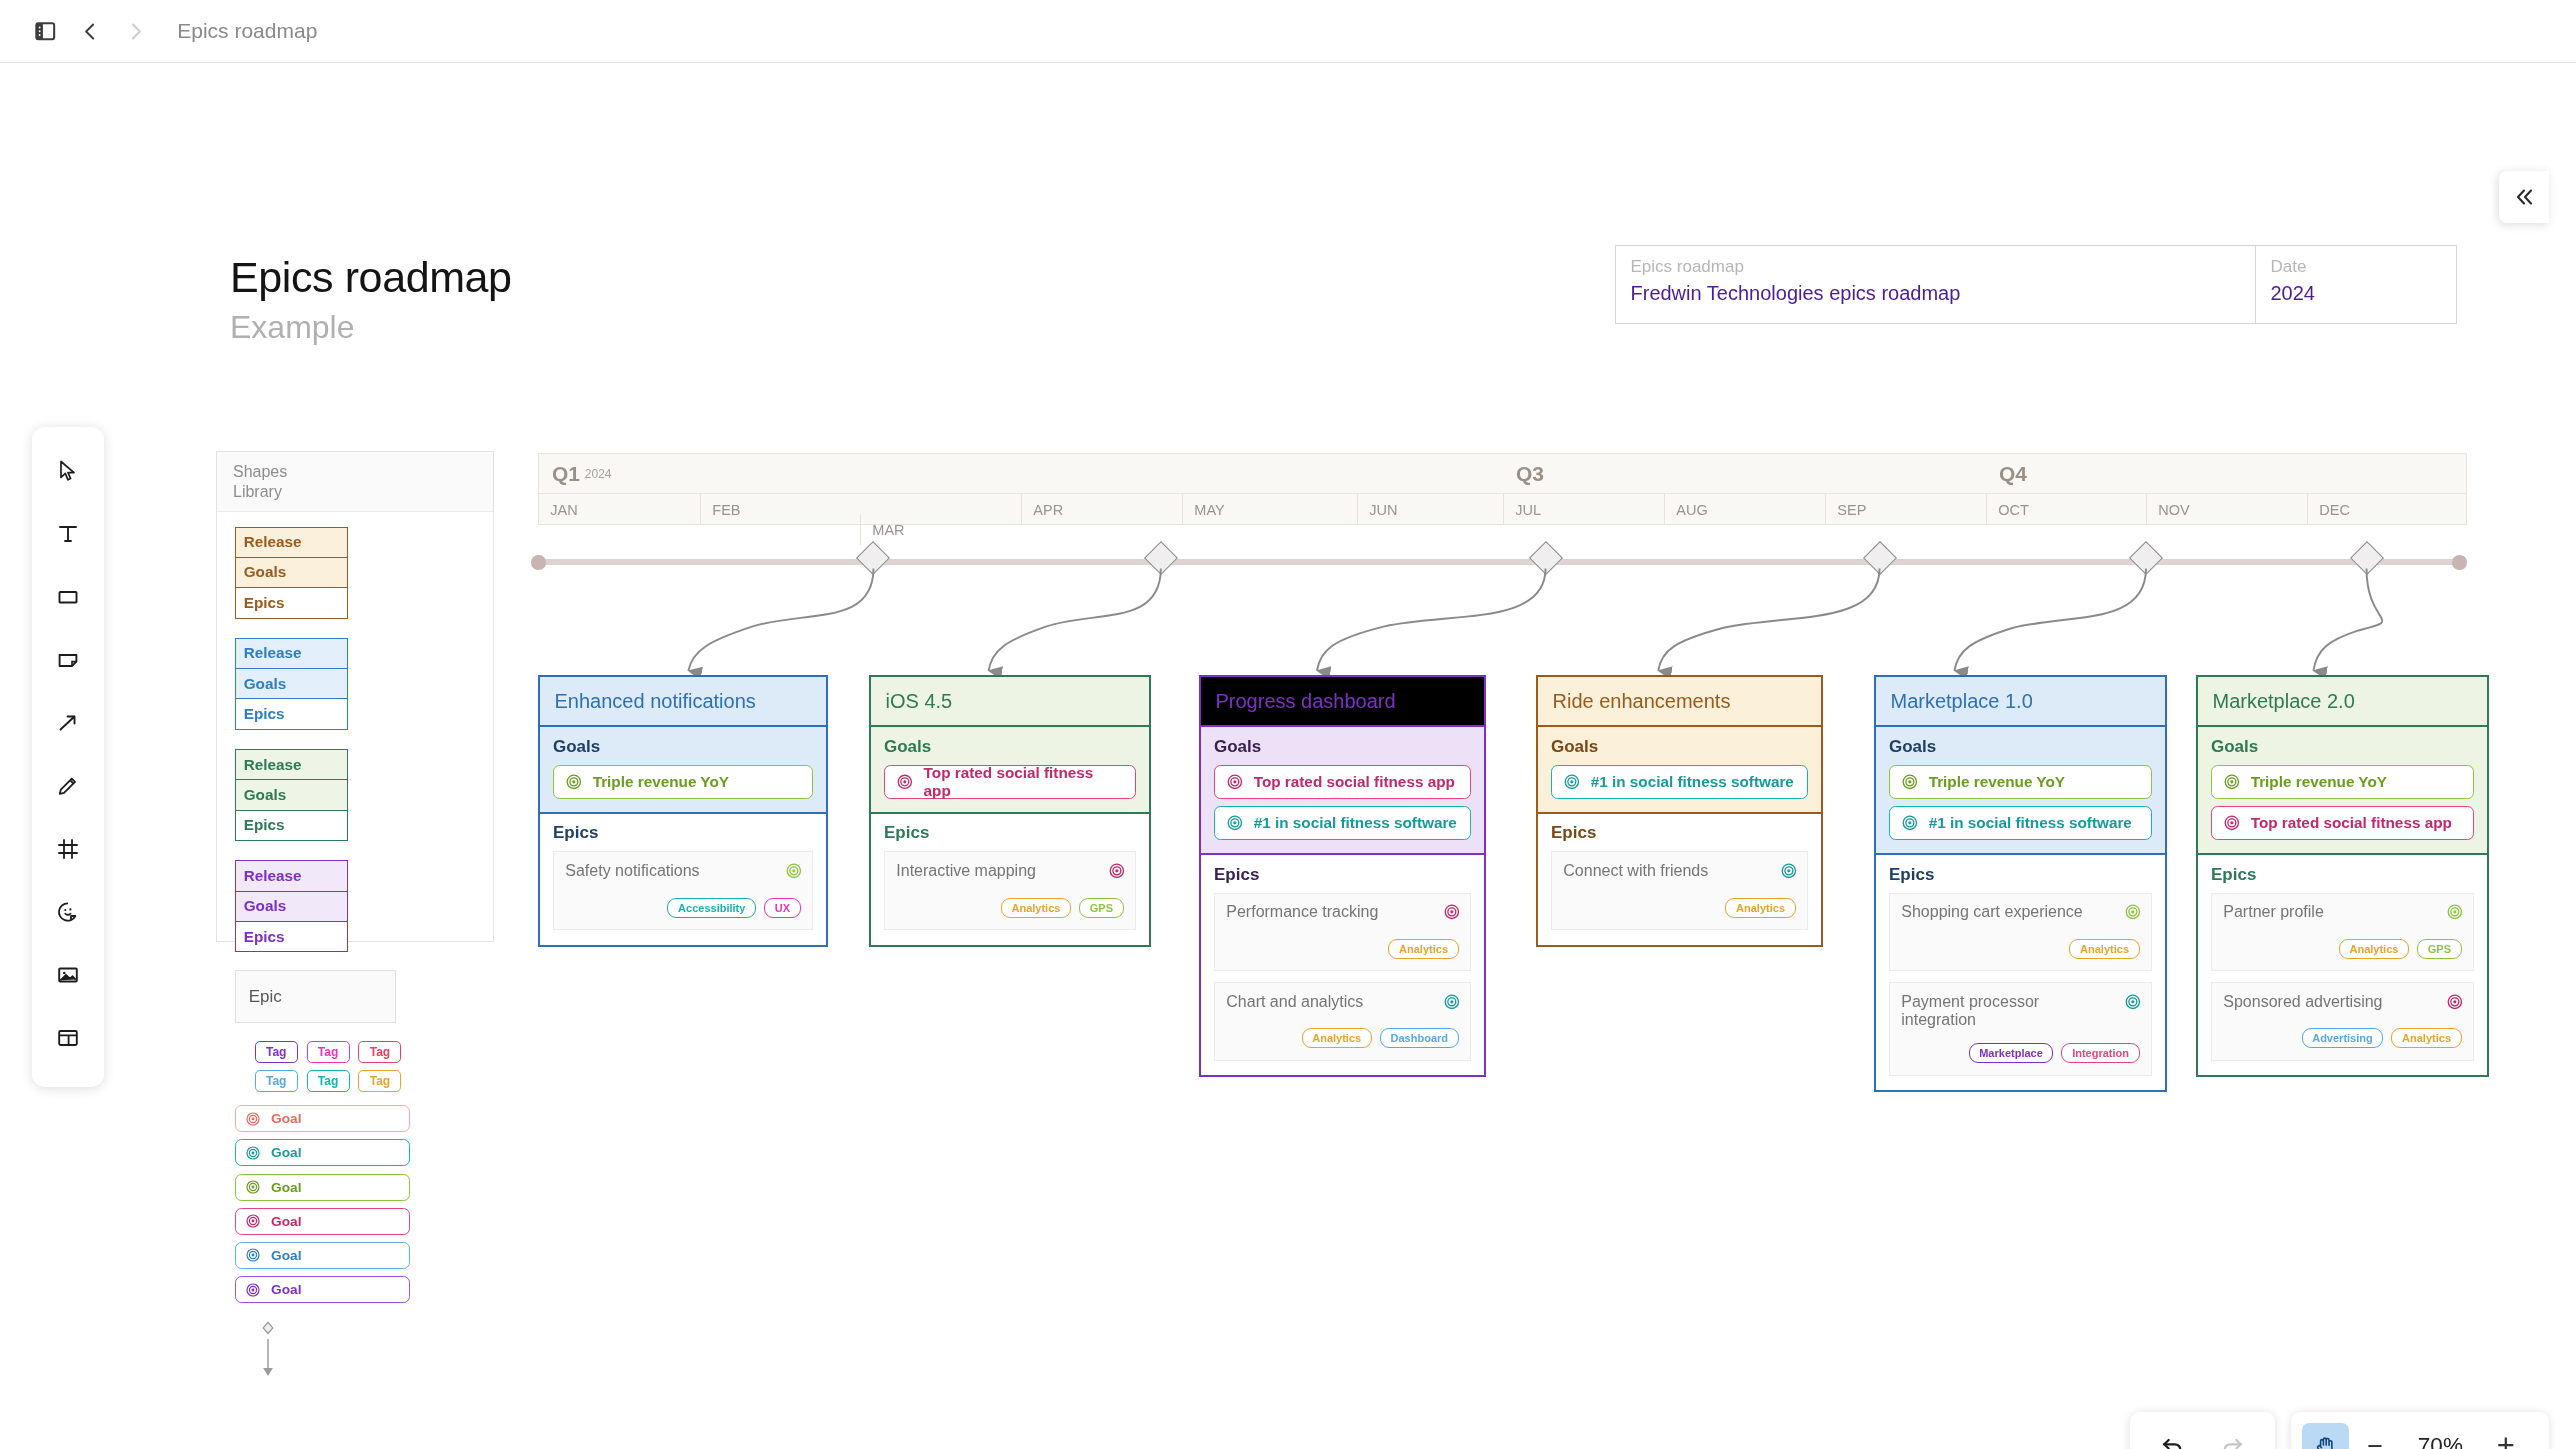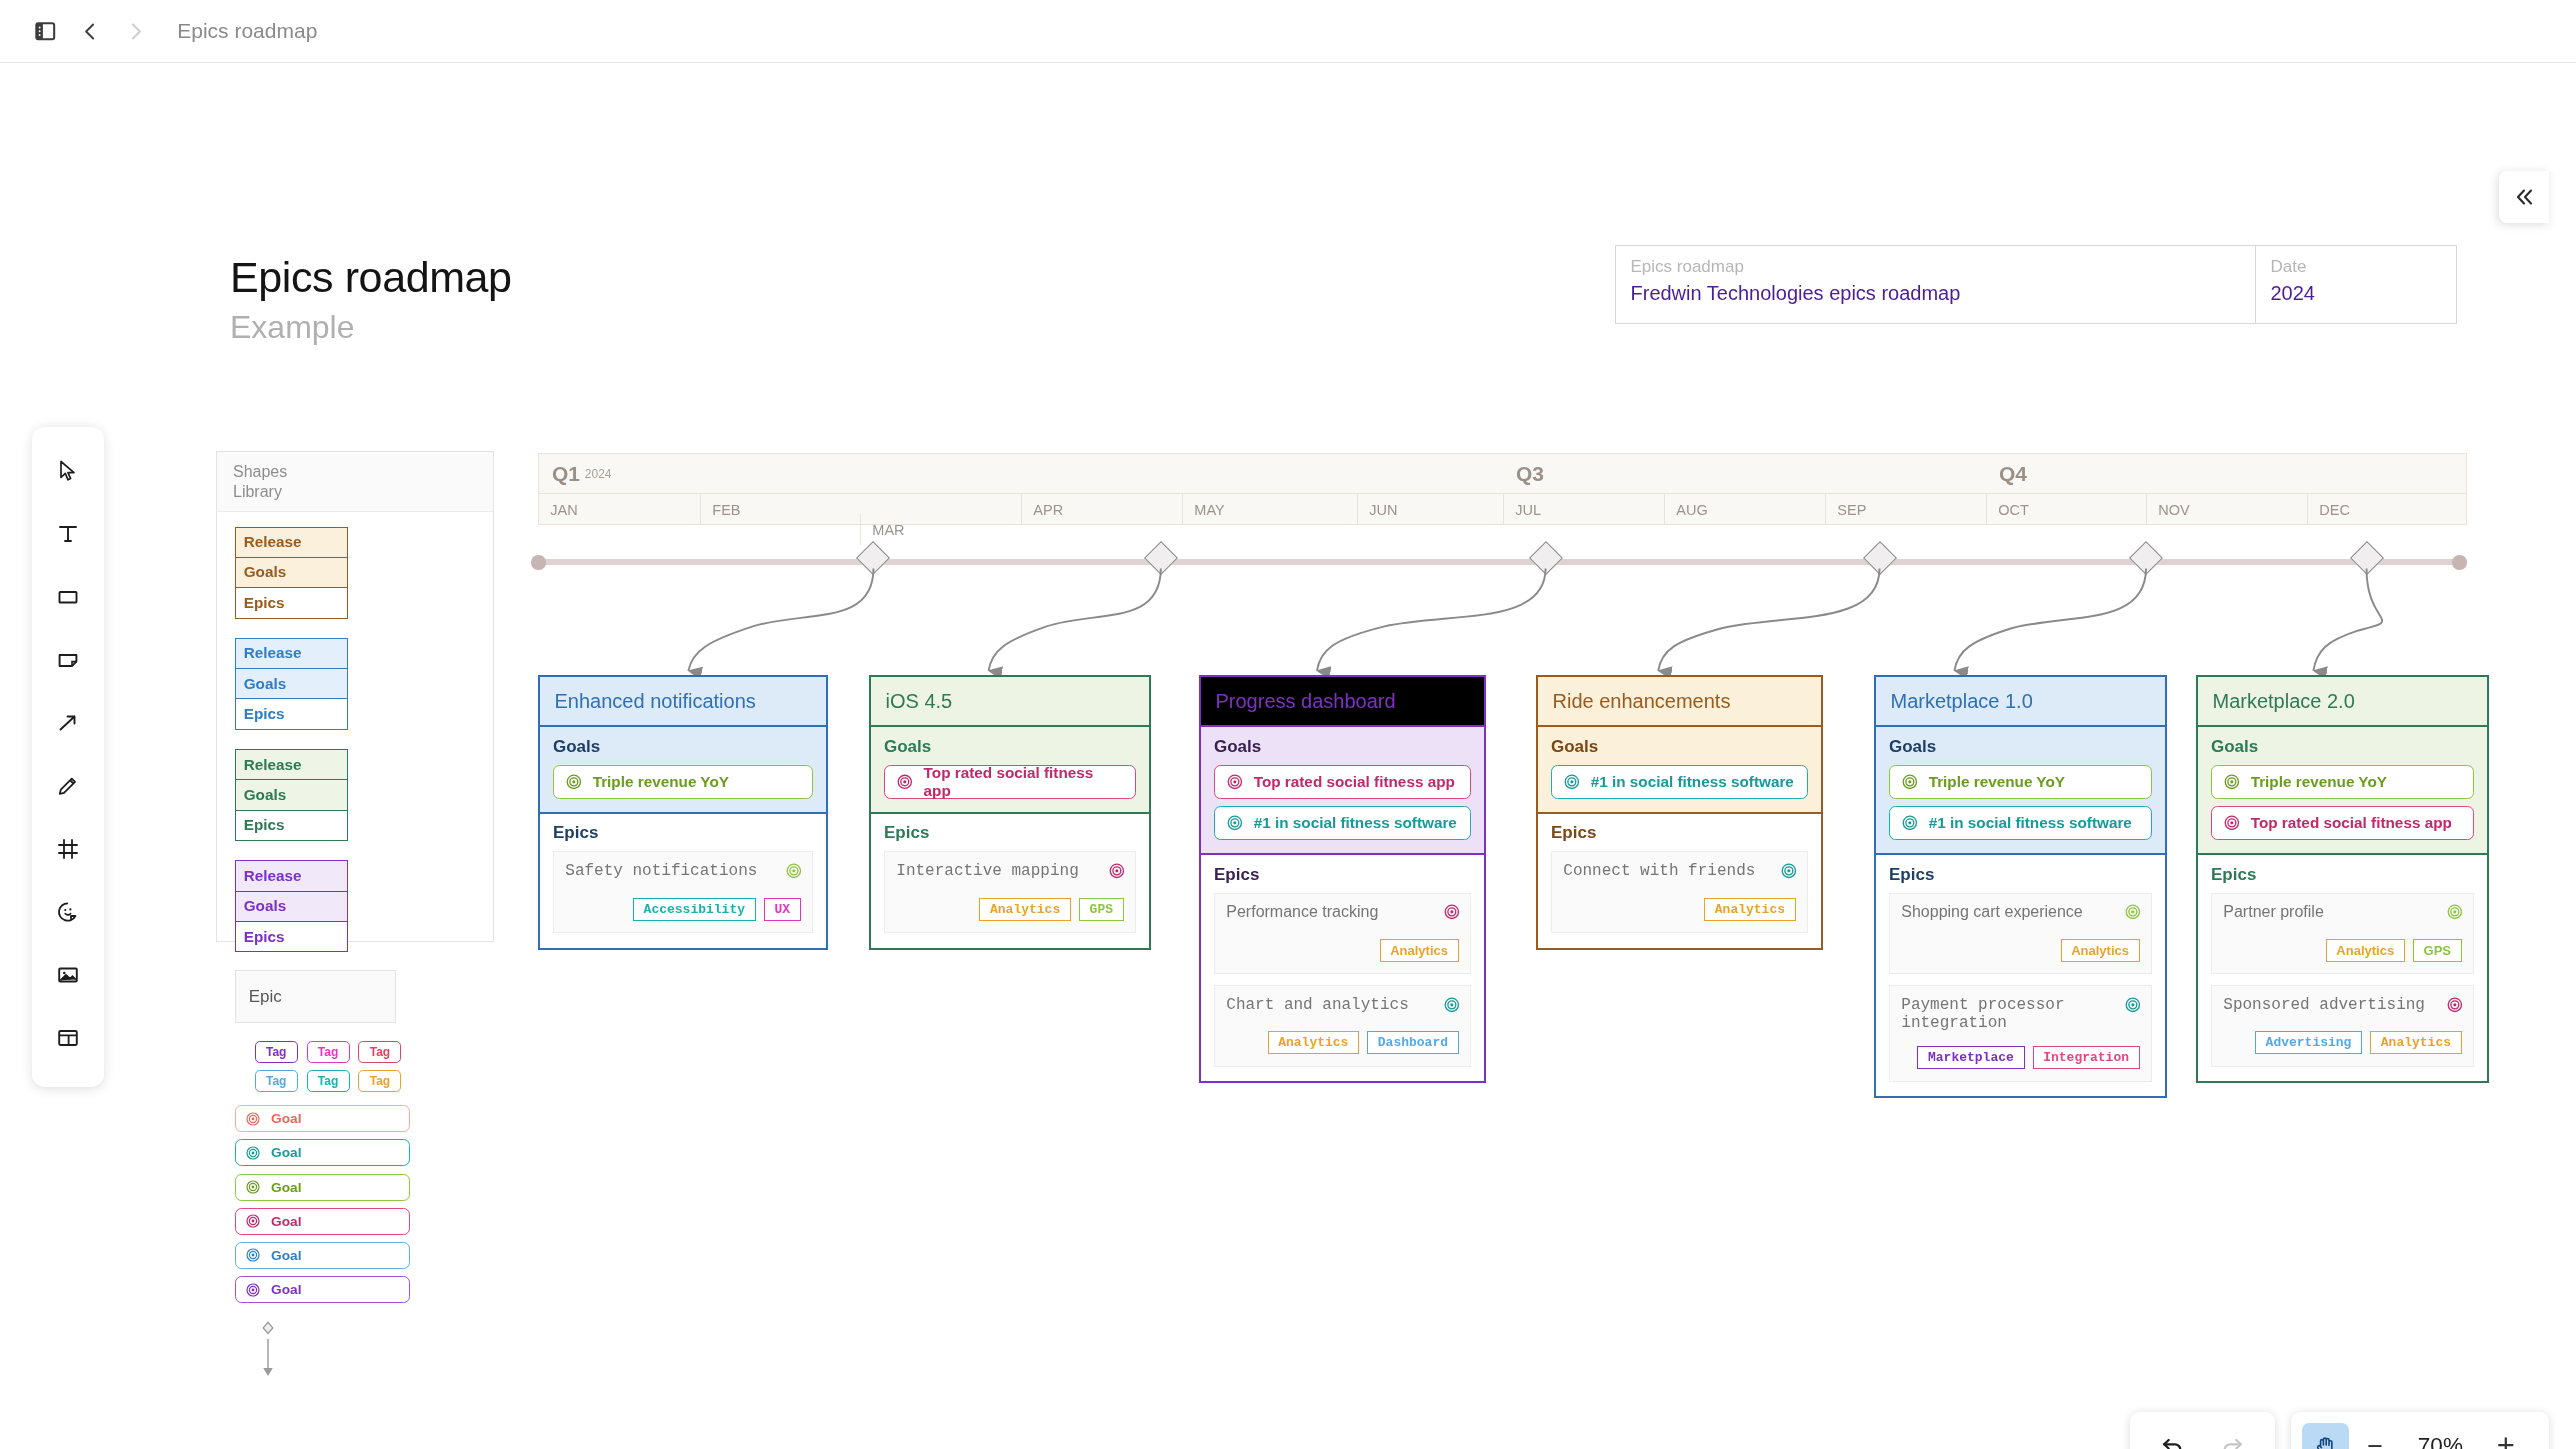--- a/index.html
+++ b/index.html
@@ -196,29 +196,29 @@
   .goal-pill {
     border: 1.6px solid; border-radius: 6.4px; background: #fff; height: 34px;
     display: flex; align-items: center; gap: 9.7px; padding: 0 11.3px;
     margin-bottom: 7.2px; font-size: 15.3px; font-weight: bold;
   }
   .goal-pill:last-child { margin-bottom: 0; }
   .epic-box {
     background: #fafafa; border: 0.8px solid #ececec; padding: 9.7px 11.3px 11.3px 11.3px;
     margin-bottom: 10.5px; position: relative;
   }
-  .epic-box:last-child { margin-bottom: 0; font-family: Liberation Mono, monospace; }
+  .epic-box:last-child { margin-bottom: 0; }
   .epic-name { font-size: 16px; color: #757575; padding-right: 27px; min-height: 21px; }
   .epic-target { position: absolute; right: 9.7px; top: 9.7px; }
   .epic-tags {
     display: flex; gap: 8px; justify-content: flex-end; margin-top: 14.5px;
   }
   .etag {
-    border: 1.6px solid; border-radius: 0; background: #fff; padding: 3.2px 9.7px;
-    font-size: 13px; font-weight: bold; white-space: nowrap; text-align: center;
+    border: 1.6px solid; border-radius: 9px; background: #fff; padding: 3.2px 9.7px;
+    font-size: 11px; font-weight: bold; white-space: nowrap; text-align: center;
   }
 
   
   .undo-grp {
     position: absolute; left: 2130px; top: 1349px; width: 145px; height: 68px;
     background: #fff; border-radius: 9.7px; box-shadow: 0 1.6px 9.7px rgba(0,0,0,.14);
     display: flex; align-items: center; justify-content: center; gap: 17.7px;
   }
   .zoom-grp {
     position: absolute; left: 2291px; top: 1349px; width: 258px; height: 68px;

